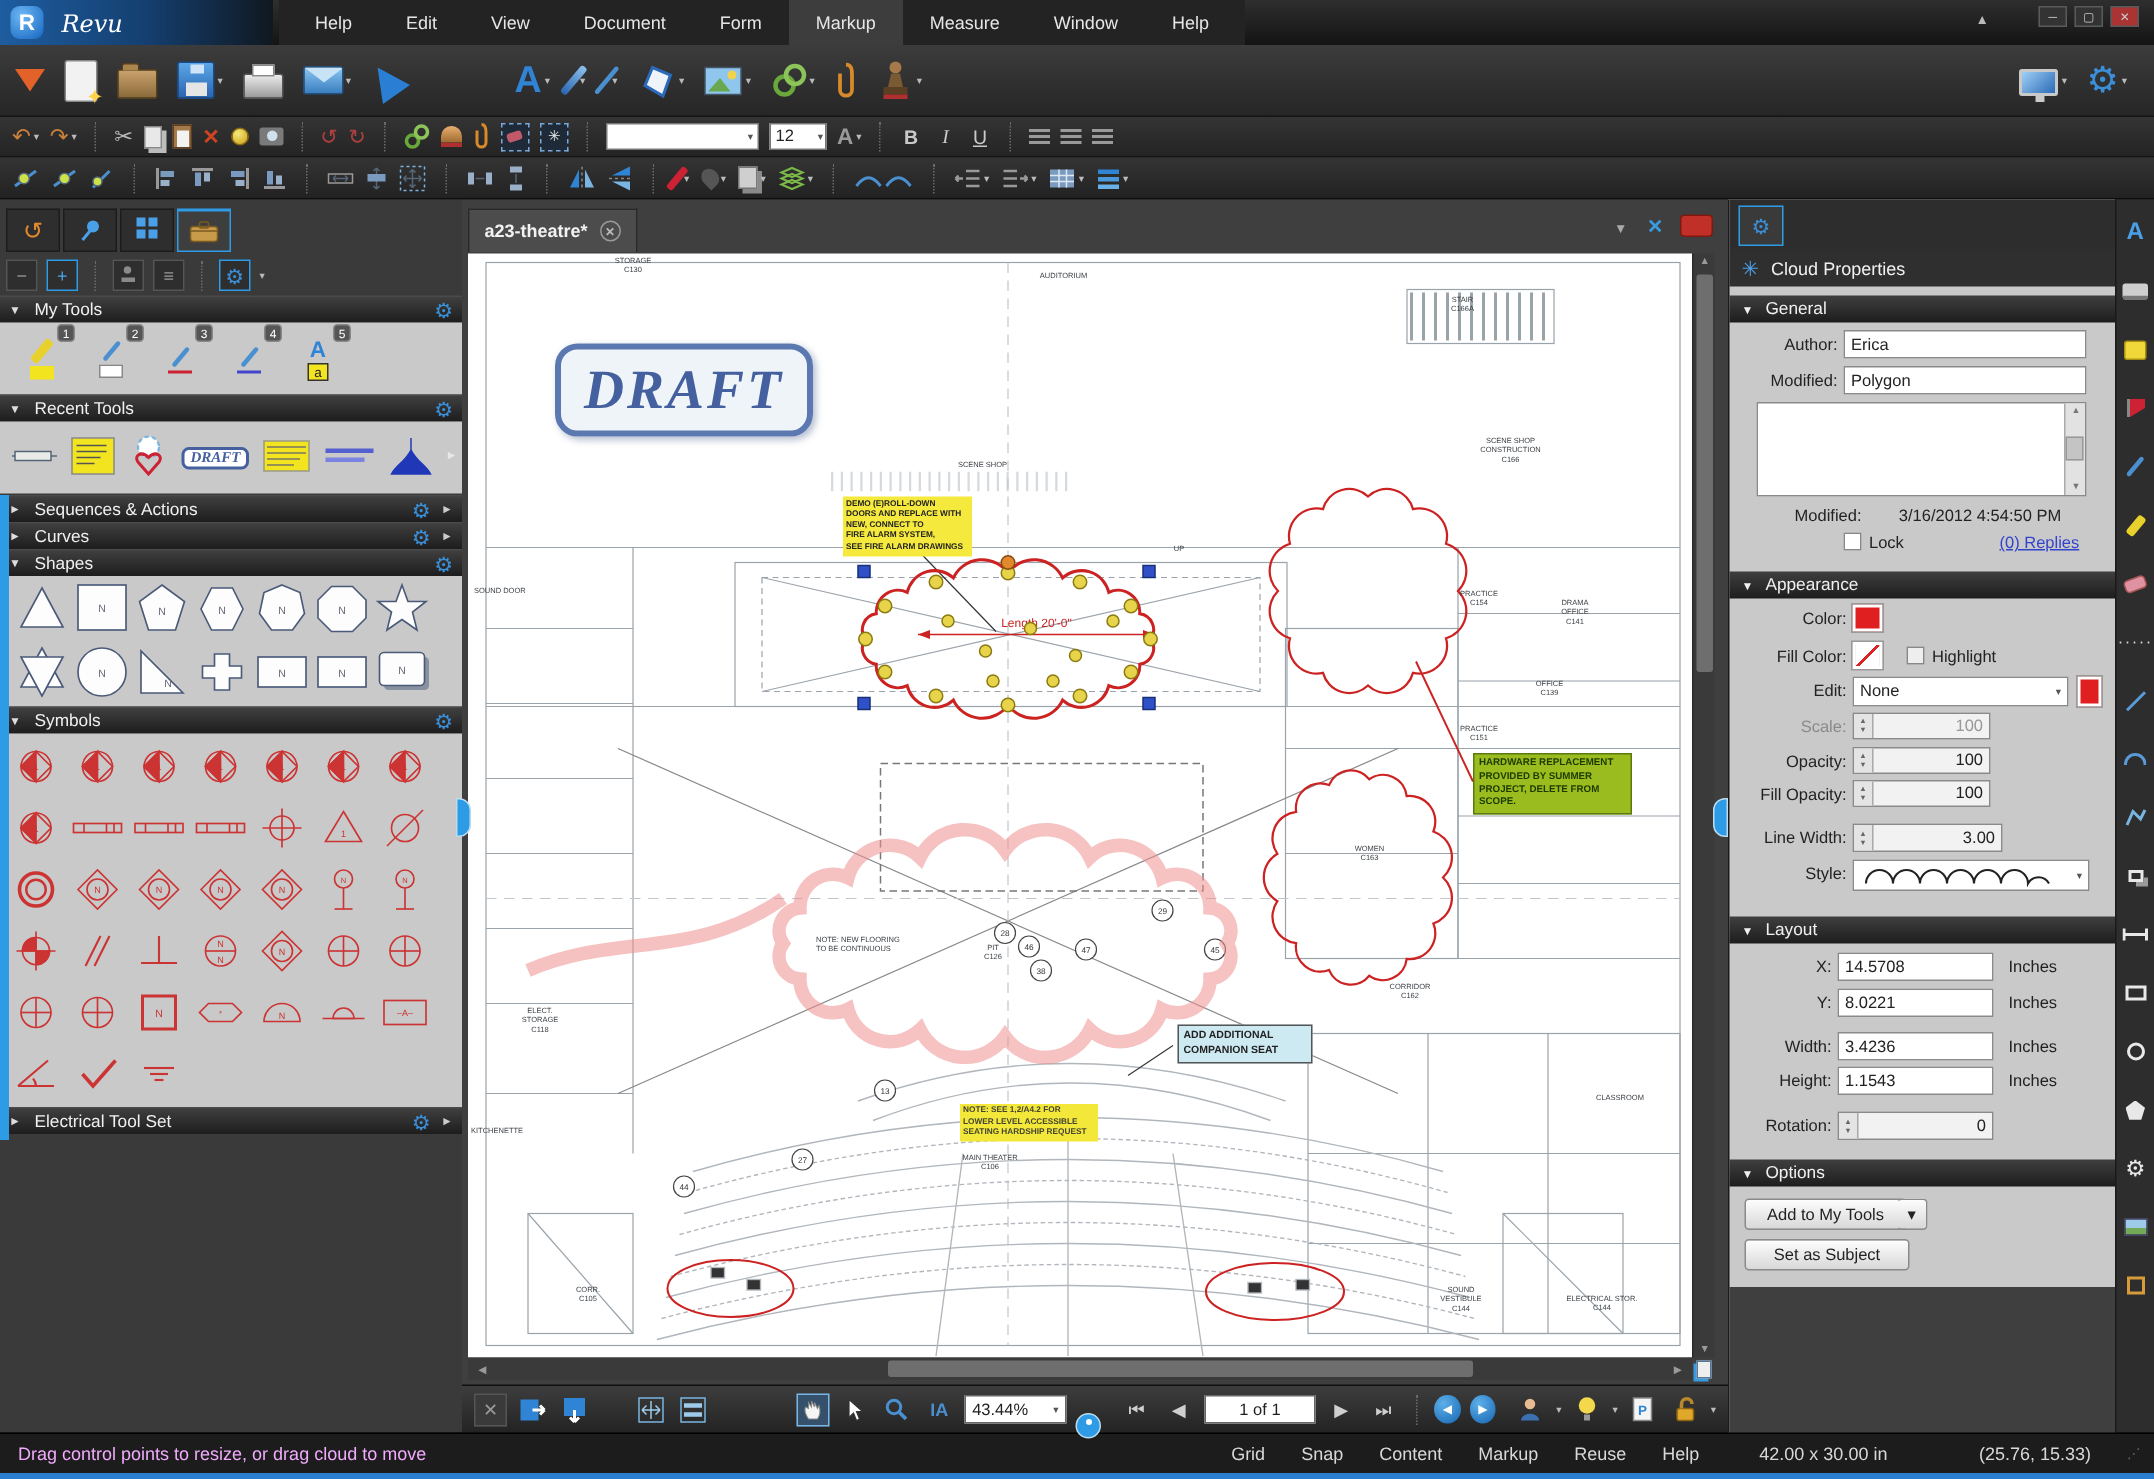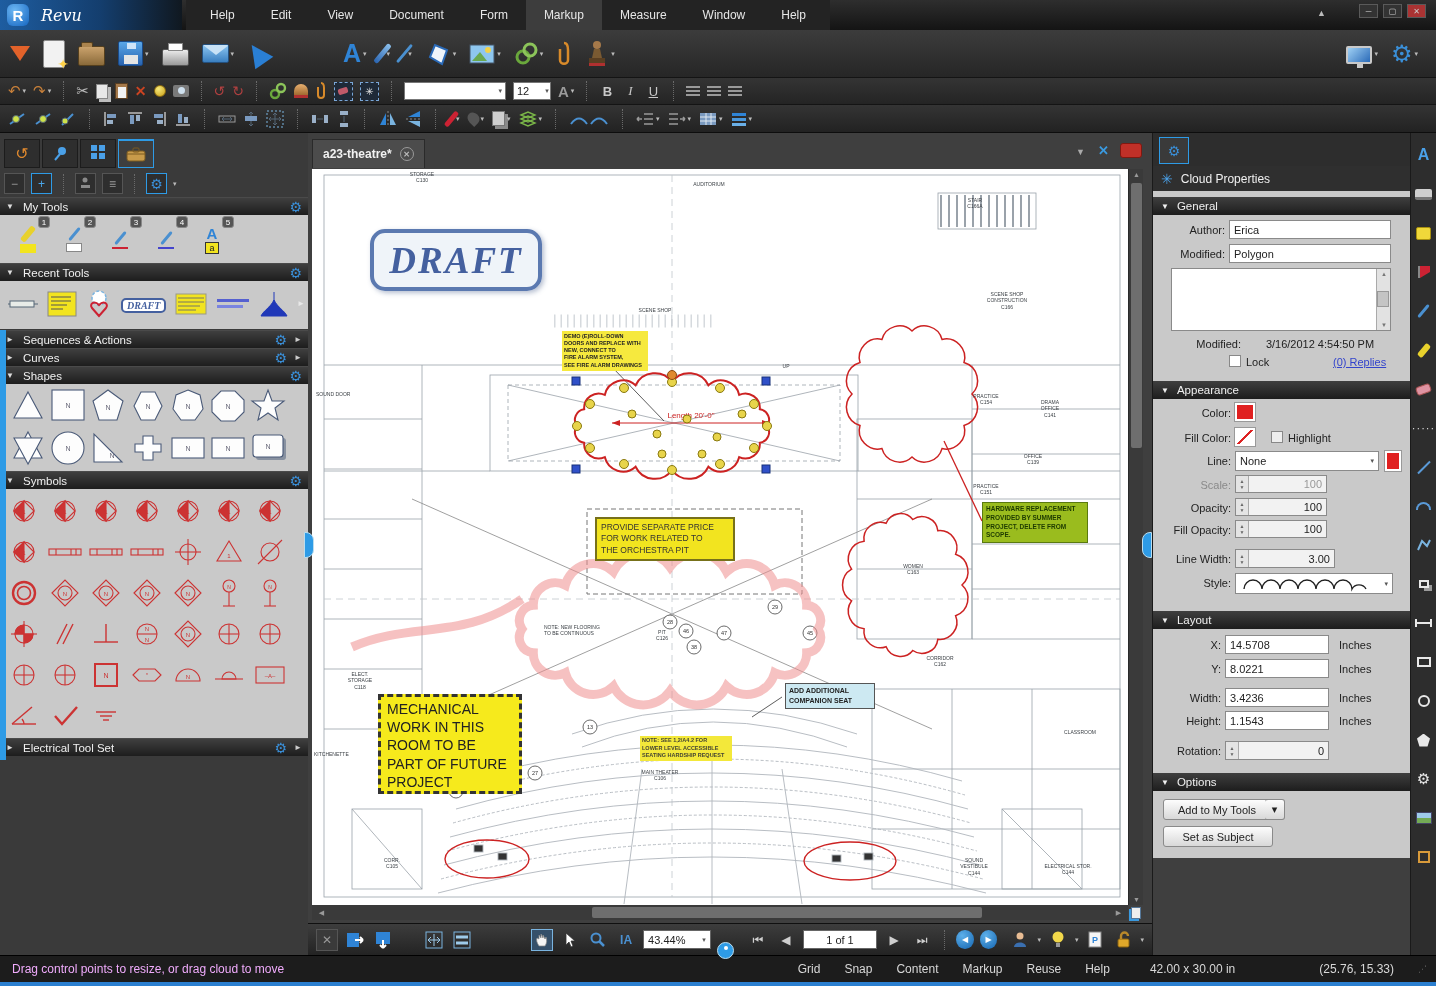--- a/index.html
+++ b/index.html
@@ -1006,34 +1006,26 @@
 C151</div>
     <div class="plan-label" style="left:726px;top:694px;width:60px">ELECTRICAL STOR.
 C144</div>
 
     <div class="note" style="left:58px;top:60px;width:172px;height:62px;border:4px solid #5b79b0;border-radius:15px;background:rgba(236,241,248,0.82);display:flex;align-items:center;justify-content:center;font:italic bold 37px 'Liberation Serif',serif;color:#44609f;letter-spacing:2px;box-shadow:2px 2px 5px rgba(90,110,150,0.45)">DRAFT</div>
     <div class="note" style="left:250px;top:162px;width:86px;background:#f6e93e;font-size:5.5px;font-weight:bold;line-height:1.3;padding:2px">DEMO (E)ROLL-DOWN
 DOORS AND REPLACE WITH
 NEW, CONNECT TO
 FIRE ALARM SYSTEM,
 SEE FIRE ALARM DRAWINGS</div>
-    <div class="note" style="left:283px;top:348px;width:140px;background:#f2e41f;border:2px solid #77711a;font-size:8.5px;padding:3px 4px;line-height:1.35;color:#333">PROVIDE SEPARATE PRICE
-FOR WORK RELATED TO
-THE ORCHESTRA PIT</div>
     <div class="note" style="left:670px;top:333px;width:106px;background:#9abc1e;border:1px solid #5a7a10;font-size:6.5px;font-weight:bold;color:#1d3a00;padding:2px 3px;line-height:1.35">HARDWARE REPLACEMENT
 PROVIDED BY SUMMER
 PROJECT, DELETE FROM
 SCOPE.</div>
     <div class="note" style="left:473px;top:514px;width:90px;background:#cde9f2;border:1px solid #555;font-size:7px;font-weight:bold;padding:2px 3px;line-height:1.4">ADD ADDITIONAL
 COMPANION SEAT</div>
-    <div class="note" style="left:66px;top:525px;width:144px;height:100px;background:#f6ea1c;border:3px dashed #333;font-size:14px;padding:3px 6px;line-height:1.3">MECHANICAL
-WORK IN THIS
-ROOM TO BE
-PART OF FUTURE
-PROJECT</div>
     <div class="note" style="left:328px;top:567px;width:92px;background:#f3e83a;font-size:5.5px;font-weight:bold;padding:1px 2px;line-height:1.4;color:#443">NOTE: SEE 1,2/A4.2 FOR
 LOWER LEVEL ACCESSIBLE
 SEATING HARDSHIP REQUEST</div>
   </div>
 
   <div class="vscroll">
     <span class="scrollarrow" style="top:2px">▲</span>
     <div class="thumb" style="left:2px;top:14px;width:11px;height:265px"></div>
     <span class="scrollarrow" style="bottom:2px">▼</span>
   </div>
@@ -1168,21 +1160,21 @@
   <div class="rhdr" style="top:248px">
       <span class="chev" style="font-size:8px">▼</span>
       <span>Appearance</span>
     </div>
   <div class="rlabel" style="left:6px;top:274px;width:72px">Color:</div>
   <div style="position: absolute; left: 82px; top: 270px; width: 20px; height: 18px; border: 2px solid rgb(255, 255, 255); outline: rgb(153, 153, 153) solid 1px; background: rgb(224, 32, 32);"></div>
   <div class="rlabel" style="left:6px;top:299px;width:72px">Fill Color:</div>
   <div style="position:absolute;left:82px;top:295px;width:20px;height:18px;background:linear-gradient(135deg,#fff 46%,#d22 46%,#d22 56%,#fff 56%);border:2px solid #fff;outline:1px solid #999"></div>
   <div class="cb" style="left:118px;top:298px;background:#eee"></div>
   <div class="rlabel" style="left:135px;top:299px;width:60px;text-align:left">Highlight</div>
-  <div class="rlabel" style="left:6px;top:322px;width:72px">Line:</div>
+  <div class="rlabel" style="left:6px;top:322px;width:72px">Edit:</div>
   <div class="rinput" style="left:82px;top:318px;width:144px;height:20px">
       <span>None</span>
       <span class="dd-caret">▾</span>
     </div>
   <div style="position: absolute; left: 232px; top: 318px; width: 16px; height: 20px; border: 2px solid rgb(255, 255, 255); outline: rgb(153, 153, 153) solid 1px; background: rgb(224, 32, 32);"></div>
   <div class="rlabel" style="left:6px;top:346px;width:72px;color:#8a8a8a">Scale:</div>
   <div class="spin" style="left:82px;top:342px;width:92px;height:18px;color:#999">
       <span class="arrows">▲<br>▼</span>
       <span class="val">100</span>
     </div>
@@ -1310,17 +1302,17 @@
 <div id="statusbar" class="abs">
   <span class="msg">Drag control points to resize, or drag cloud to move</span>
   <div class="right">
     <span>Grid</span>
     <span>Snap</span>
     <span>Content</span>
     <span>Markup</span>
     <span>Reuse</span>
     <span>Help</span>
     <span style="margin-left:16px">42.00 x 30.00 in</span>
-    <span style="margin-left:60px">(25.76, 15.33)</span>
+    <span style="margin-left:37px">(25.76, 15.33)</span>
   </div>
   <span class="grip">⋰</span>
   <div class="bluebar"></div>
 </div>
 
 </body></html>

